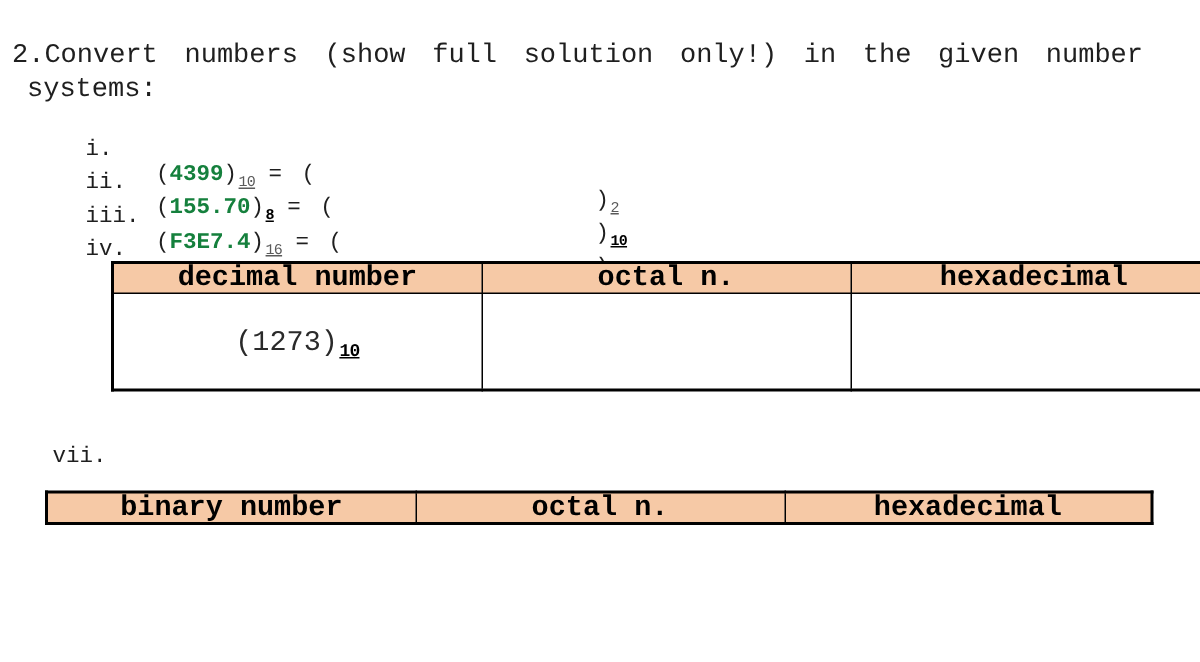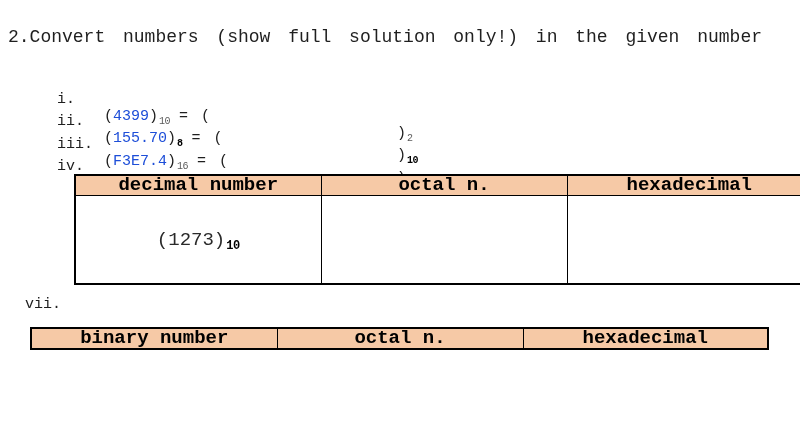--- a/index.html
+++ b/index.html
@@ -19,59 +19,60 @@
   .item { position:absolute; left:0; height:22px; font-size:15px; white-space:pre; }
   .item-i   { top:74px; }
   .item-ii  { top:96px; }
   .item-iii { top:119px; }
   .item-iv  { top:141px; }
   .item .numeral { position:absolute; left:57px; }
   .item .expr    { position:absolute; left:104px; }
   .item .eq { margin-left:9px; }
   .item .op { margin-left:13px; }
   .item .closepart { position:absolute; left:397px; }
-  b { font-weight:normal; color:#1d4ed8; }
+  b { font-weight:bold; color:#15803d; }
 
   
   .sub {
     font-size:10px; color:#5a5a5a; position:relative; top:4px;
-    letter-spacing:-0.5px; margin-left:1px;
+    letter-spacing:-0.5px; margin-left:1px;text-decoration:underline;
   }
   .bold-sub { font-weight:bold; color:#000; }
 
   
-  .vii { position:absolute; left:25px; top:296px; font-size:15px; }
+  .vii { position:absolute; left:35px; top:296px; font-size:15px; }
 
   
   table.tbl {
     position:absolute; left:30px; width:737px;
     border-collapse:collapse; table-layout:fixed;
     border:2px solid #000;
   }
   .tbl th {
     background:#f6c9a6; font-weight:bold; font-size:19px;
     height:18px; line-height:18px; padding:0 0 1px 0;
     border:1.5px solid #000; text-align:center; color:#000;
   }
   .tbl td {
-    font-size:19px; padding:12px; border:1.5px solid #000;
+    font-size:19px; padding:0; border:1.5px solid #000;
     text-align:center; color:#2a2a2a; vertical-align:middle;
   }
   .tbl .sub { font-size:12px; top:4px; }
   .tbl1 { top:174px;margin-left:44px; }
   .tbl1 td { height:63px; }
   .tbl2 { top:327px; }
   .tbl2 td { height:19px; line-height:19px; }
 </style>
 </head>
 <body>
 
 <div class="page">
 
   <div class="p1">2.Convert numbers (show full solution only!) in the given number</div>
+  <div class="p2">systems:</div>
 
   <div class="item item-i">
     <span class="numeral">i.</span>
     <span class="expr"><span>(</span><b>4399</b><span>)</span><span class="sub">10</span><span class="eq">=</span><span class="op">(</span></span>
     <span class="closepart"><span>)</span><span class="sub">2</span></span>
   </div>
 
   <div class="item item-ii">
     <span class="numeral">ii.</span>
     <span class="expr"><span>(</span><b>155.70</b><span>)</span><span class="sub bold-sub">8</span><span class="eq">=</span><span class="op">(</span></span>

